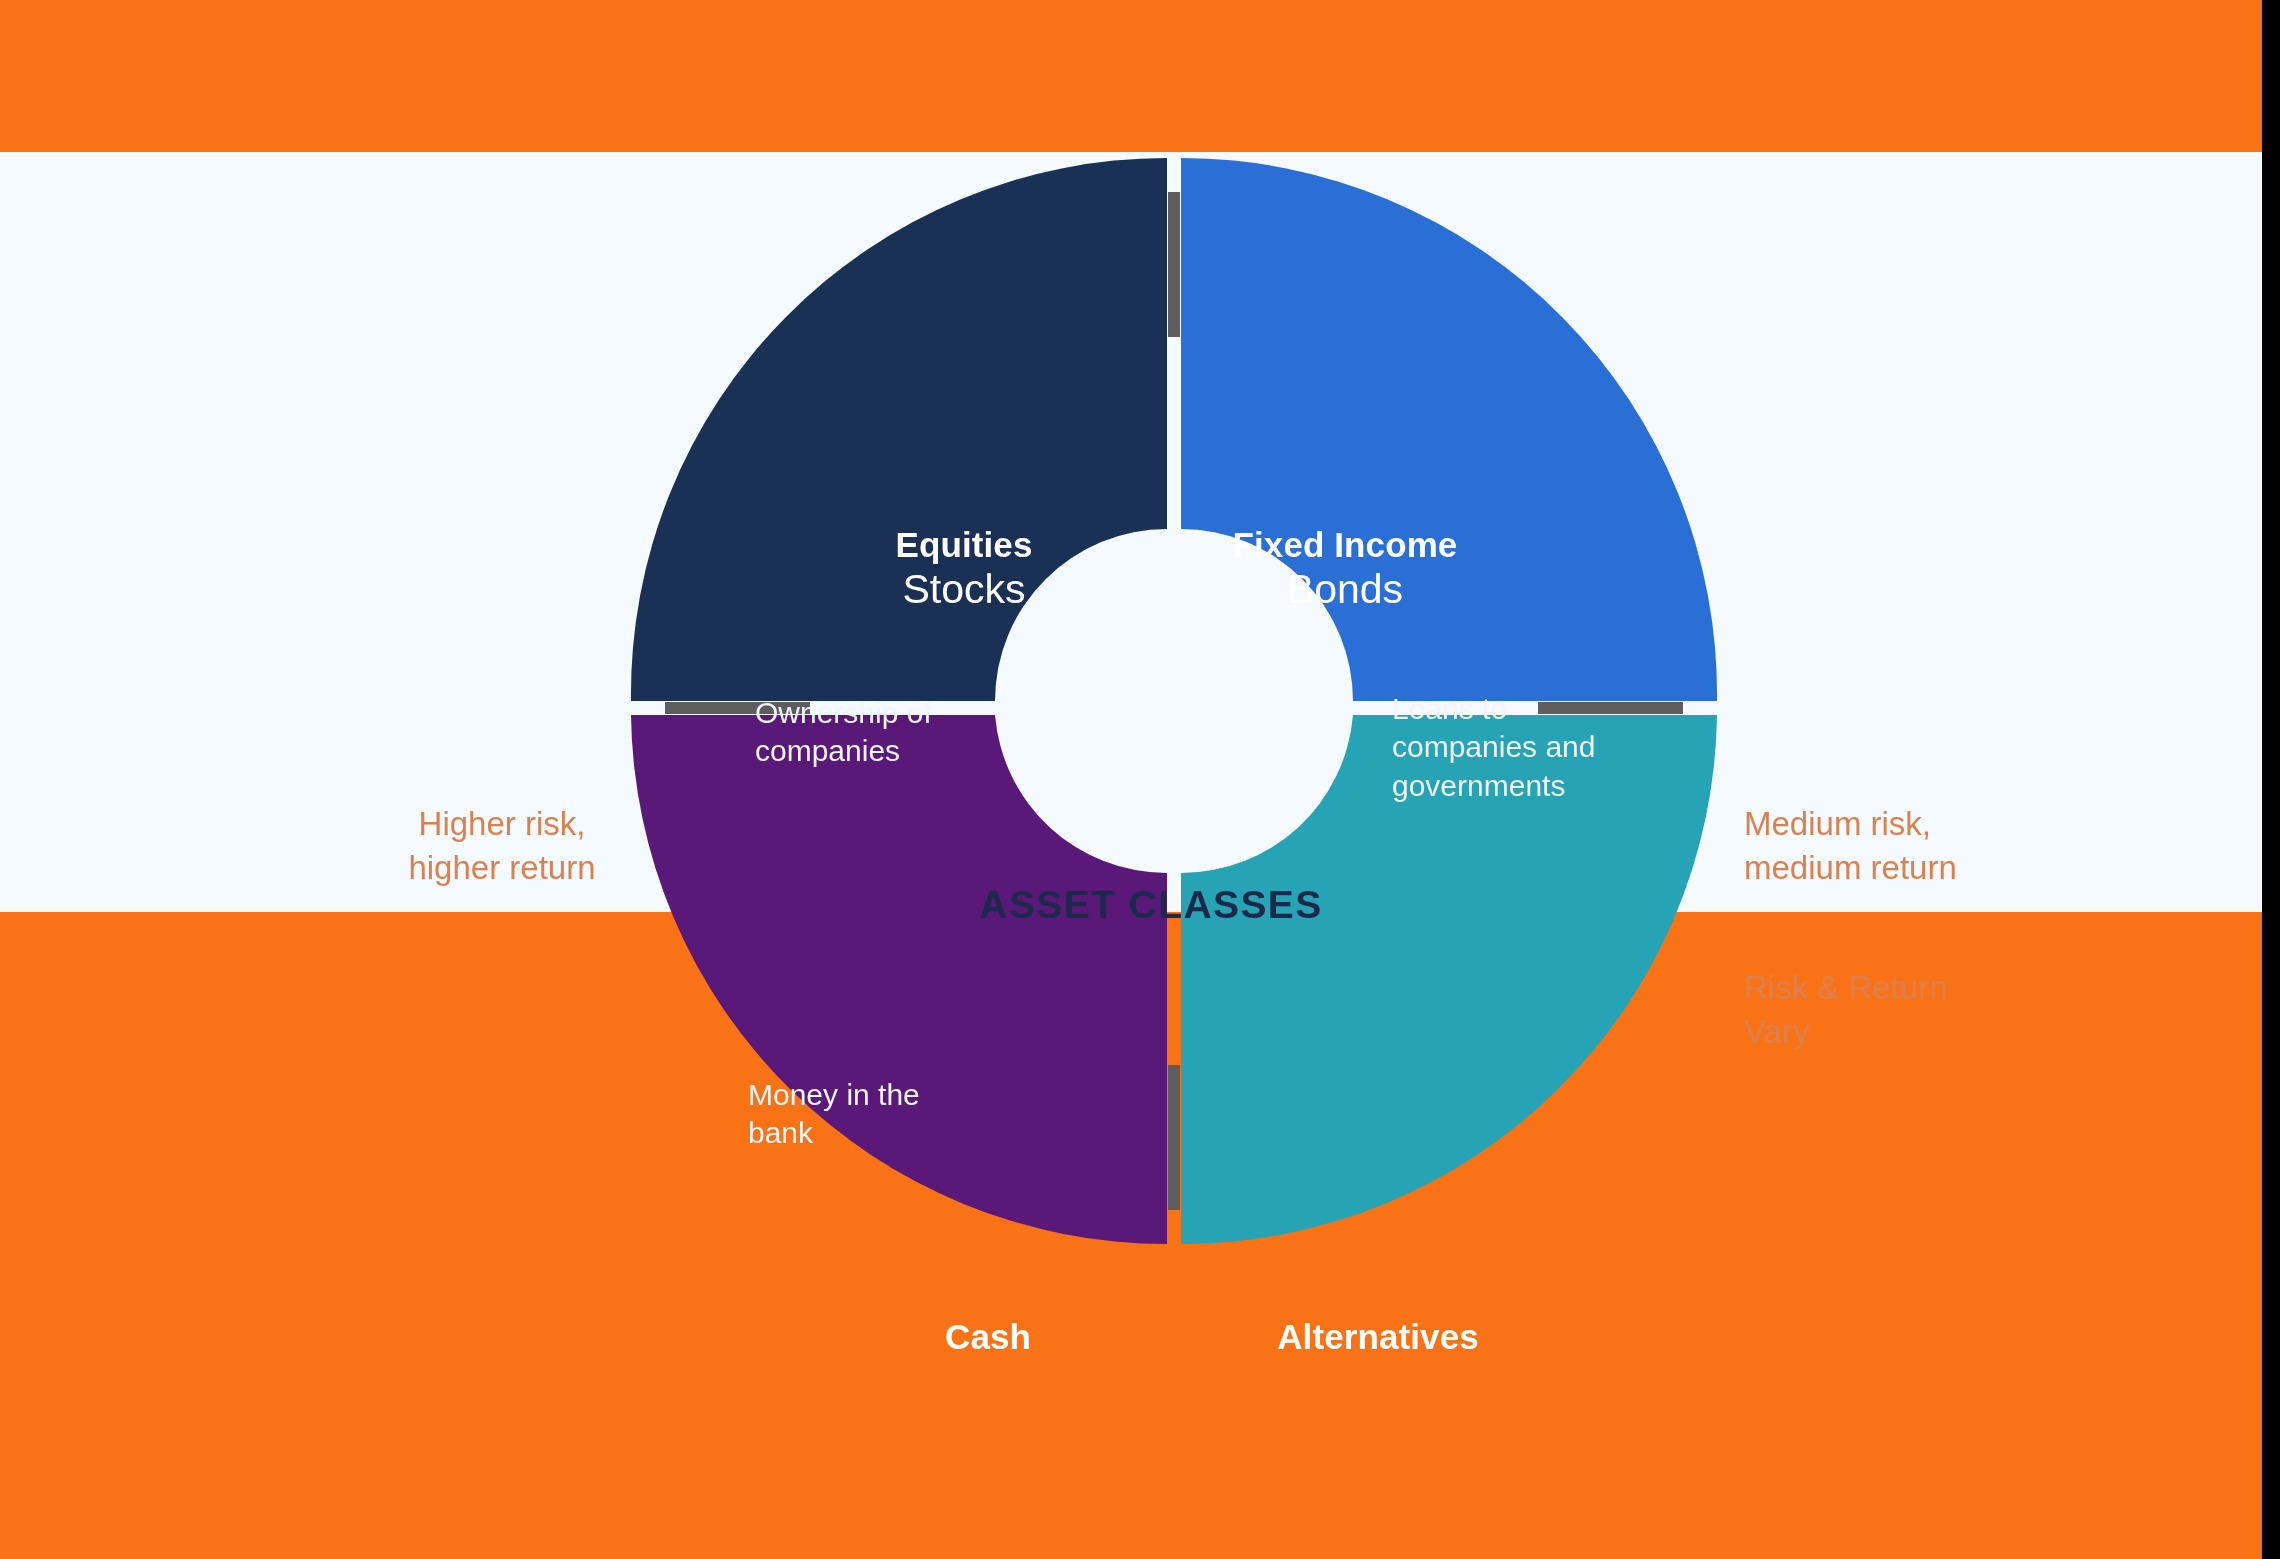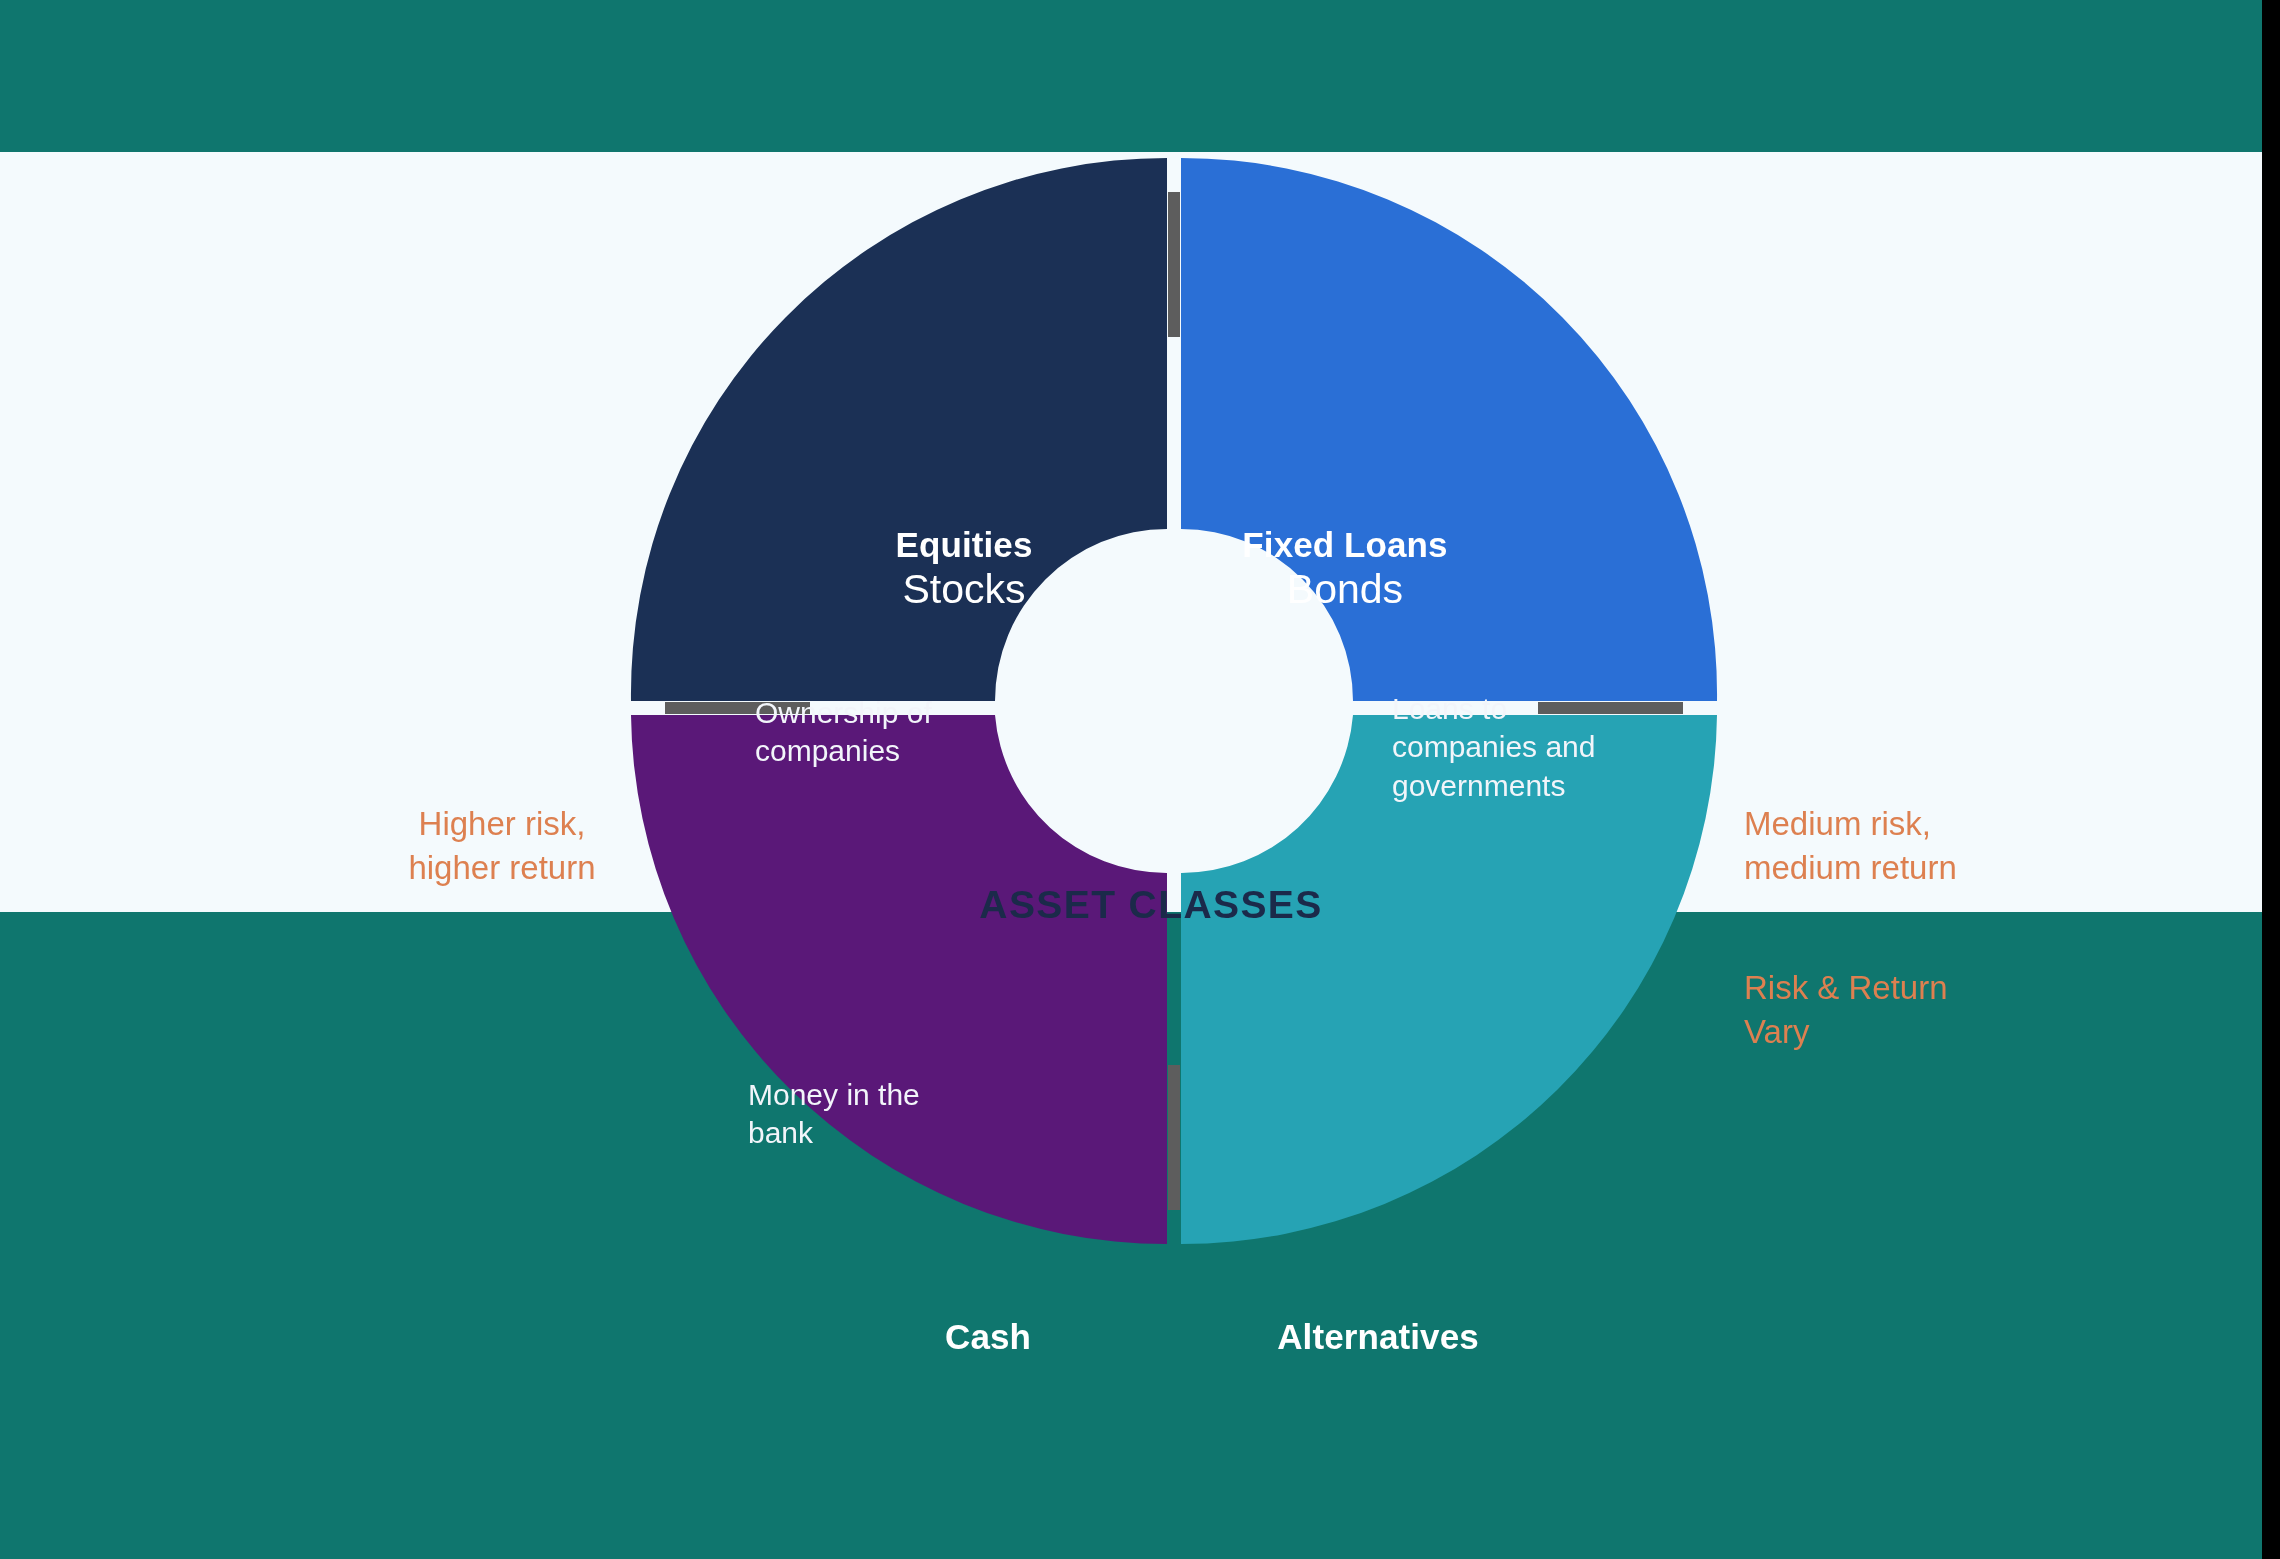--- a/index.html
+++ b/index.html
@@ -12,21 +12,21 @@
     height: 1559px;
     font-family: "Liberation Sans", sans-serif;
     overflow: hidden;
     position: relative;
   }
 
   
   #page {
     position: absolute;
     inset: 0;
-    background: #0f766e;
+    background: #f97316;
   }
   #right-rail {
     position: absolute;
     top: 0;
     right: 0;
     width: 18px;
     height: 1559px;
     background: #000000;
   }
   #slide {
@@ -148,21 +148,21 @@
           <rect x="34" y="544" width="145" height="12" fill="#5d5d5d"></rect>
         </svg>
       </div>
 
       <div class="seg-label" id="label-equities">
         <div class="seg-title">Equities</div>
         <div class="seg-sub">Stocks</div>
       </div>
 
       <div class="seg-label" id="label-fixed-income">
-        <div class="seg-title">Fixed Loans</div>
+        <div class="seg-title">Fixed Income</div>
         <div class="seg-sub">Bonds</div>
       </div>
 
       <div class="seg-label" id="label-cash">
         <div class="seg-title">Cash</div>
       </div>
 
       <div class="seg-label" id="label-alternatives">
         <div class="seg-title">Alternatives</div>
       </div>

